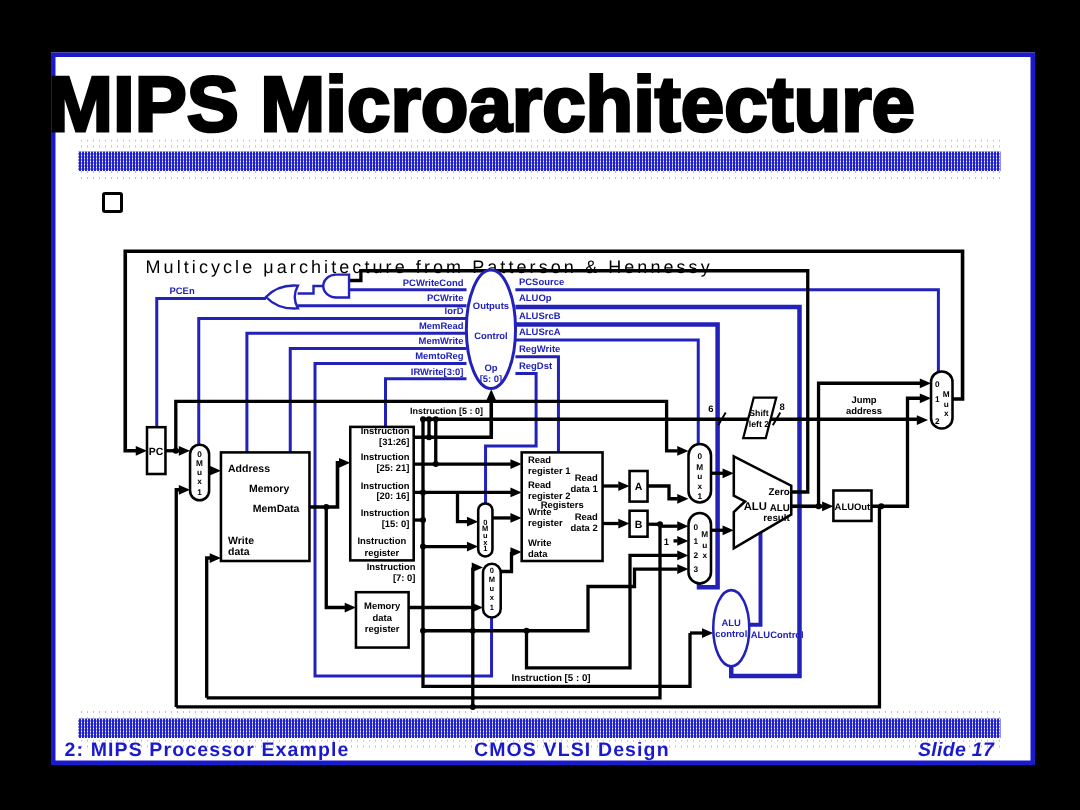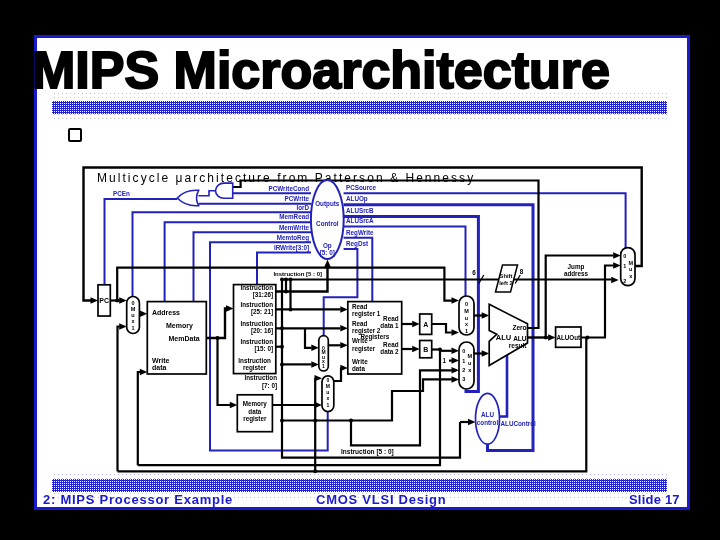--- a/index.html
+++ b/index.html
@@ -255,13 +255,13 @@
 <text x="526.5" y="347.5" font-size="6.5" fill="#000000" text-anchor="end" font-weight="bold">result</text>
 <text x="568.3" y="339.8" font-size="6.3" fill="#000000" text-anchor="middle" font-weight="bold">ALUOut</text>
 <text x="273.4" y="276" font-size="6" fill="#000000" text-anchor="start" font-weight="bold">Instruction [5 : 0]</text>
 <text x="341" y="453.8" font-size="6.5" fill="#000000" text-anchor="start" font-weight="bold">Instruction [5 : 0]</text>
 </svg>
 <div class="halo" style="top:474px; height:5px;"></div>
 <div class="bar" style="top:479.3px;"></div>
 <div class="halo" style="top:492.5px; height:7px;"></div>
 <div class="footer" style="left:43px;">2: MIPS Processor Example</div>
 <div class="footer" style="left:316px;">CMOS VLSI Design</div>
-<div class="footer" style="left:629px; letter-spacing:0.2px;">Slide 17</div>
+<div class="footer" style="left:612px; letter-spacing:0.2px;font-style:italic;">Slide 17</div>
 
 </body></html>

